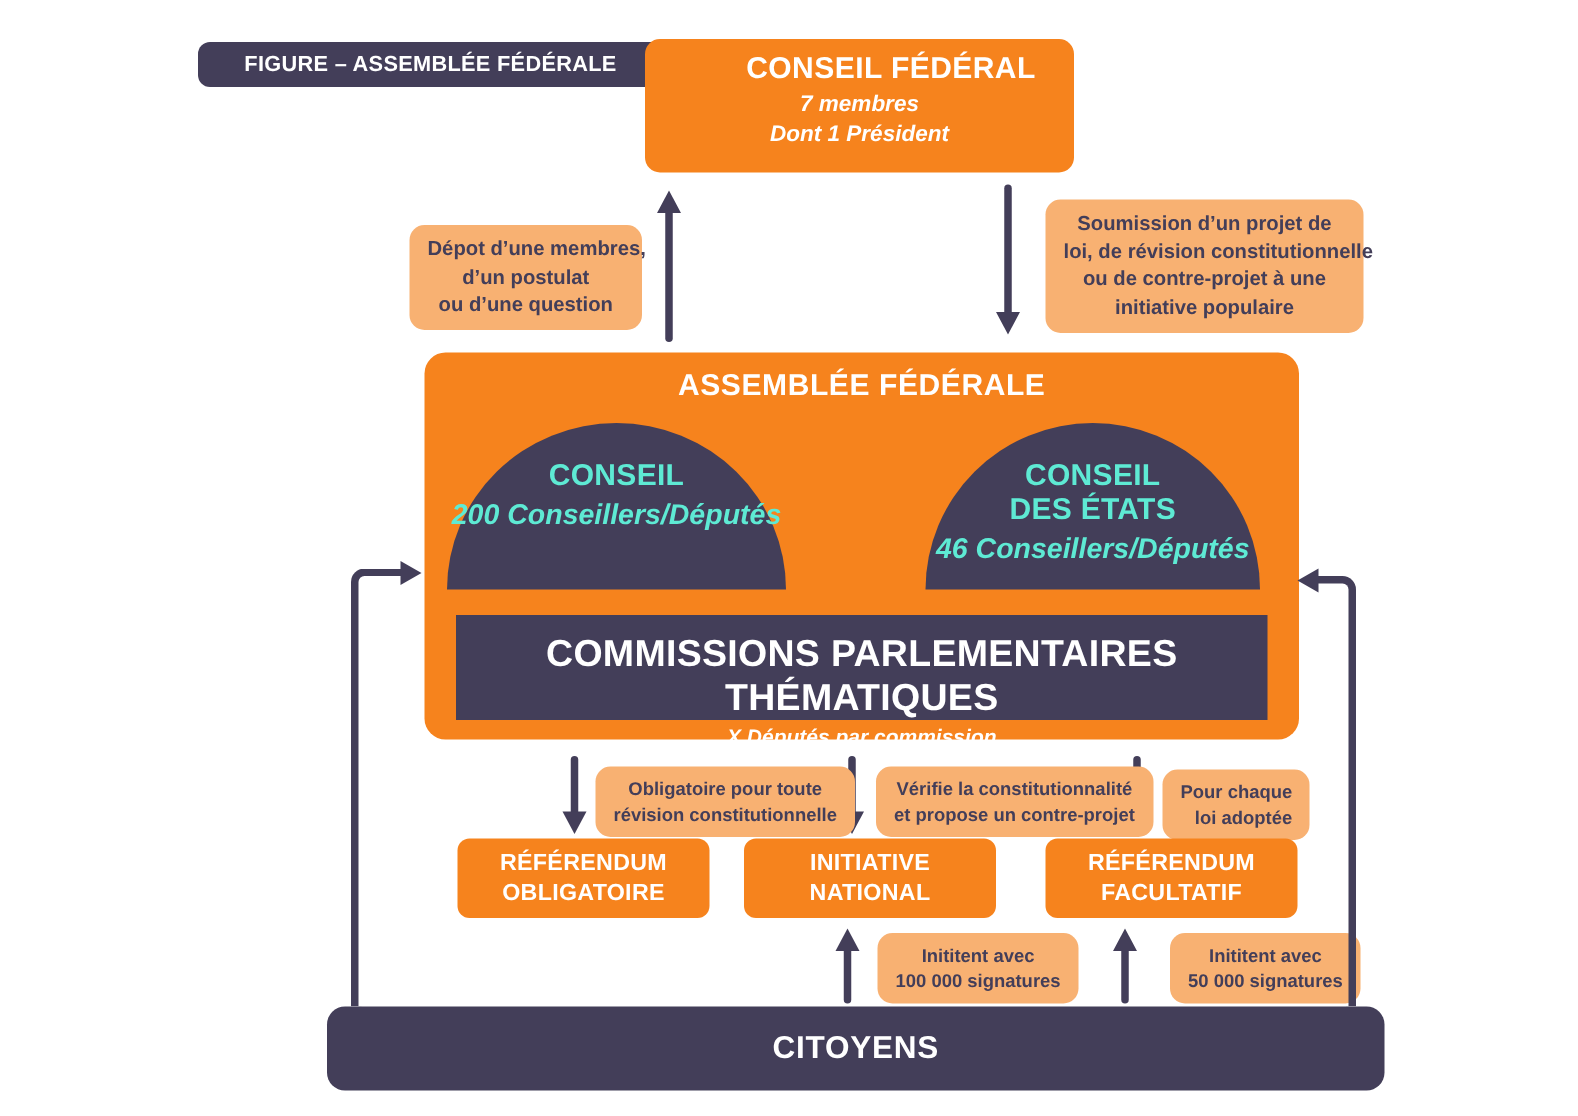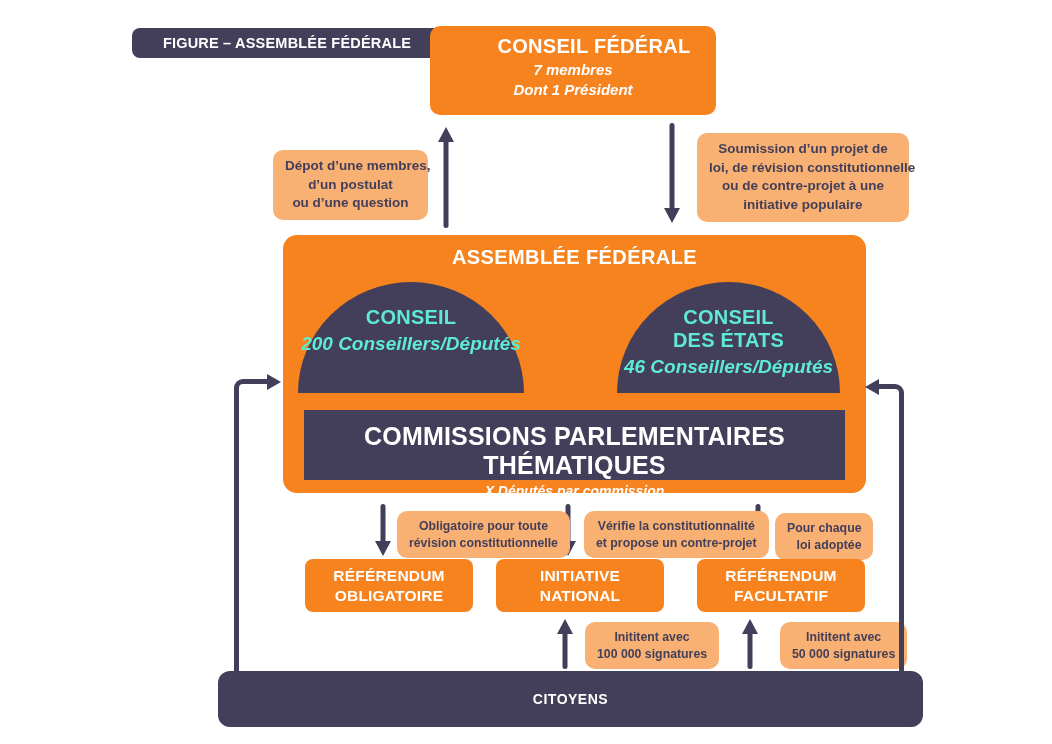--- a/index.html
+++ b/index.html
@@ -63,21 +63,21 @@
   .instr{
     position:absolute; top:559px; width:168px; height:53px;
     background:#F6831D; color:#fff; border-radius:8px;
     display:flex; flex-direction:column; align-items:center; justify-content:center;
     font-weight:700; font-size:15.5px; line-height:1.25; letter-spacing:.2px; text-align:center;
   }
 
   .citoyens{
     left:218px; top:671px; width:705px; height:56px; border-radius:12px;
     display:flex; align-items:center; justify-content:center;
-    font-size:14px; font-weight:700; letter-spacing:.5px;
+    font-size:21px; font-weight:700; letter-spacing:.5px;
   }
 
   
   .arrow{ position:absolute; }
   .shaft-v{ position:absolute; left:50%; transform:translateX(-50%); width:5px; background:#433E59; border-radius:3px; }
   .head{ position:absolute; width:0; height:0; }
   .head-up{ top:0; left:50%; transform:translateX(-50%);
     border-left:8px solid transparent; border-right:8px solid transparent; border-bottom:15px solid #433E59; }
   .head-down{ bottom:0; left:50%; transform:translateX(-50%);
     border-left:8px solid transparent; border-right:8px solid transparent; border-top:15px solid #433E59; }

